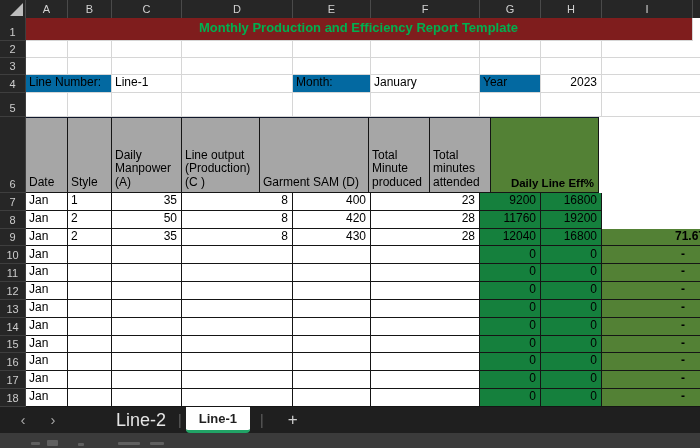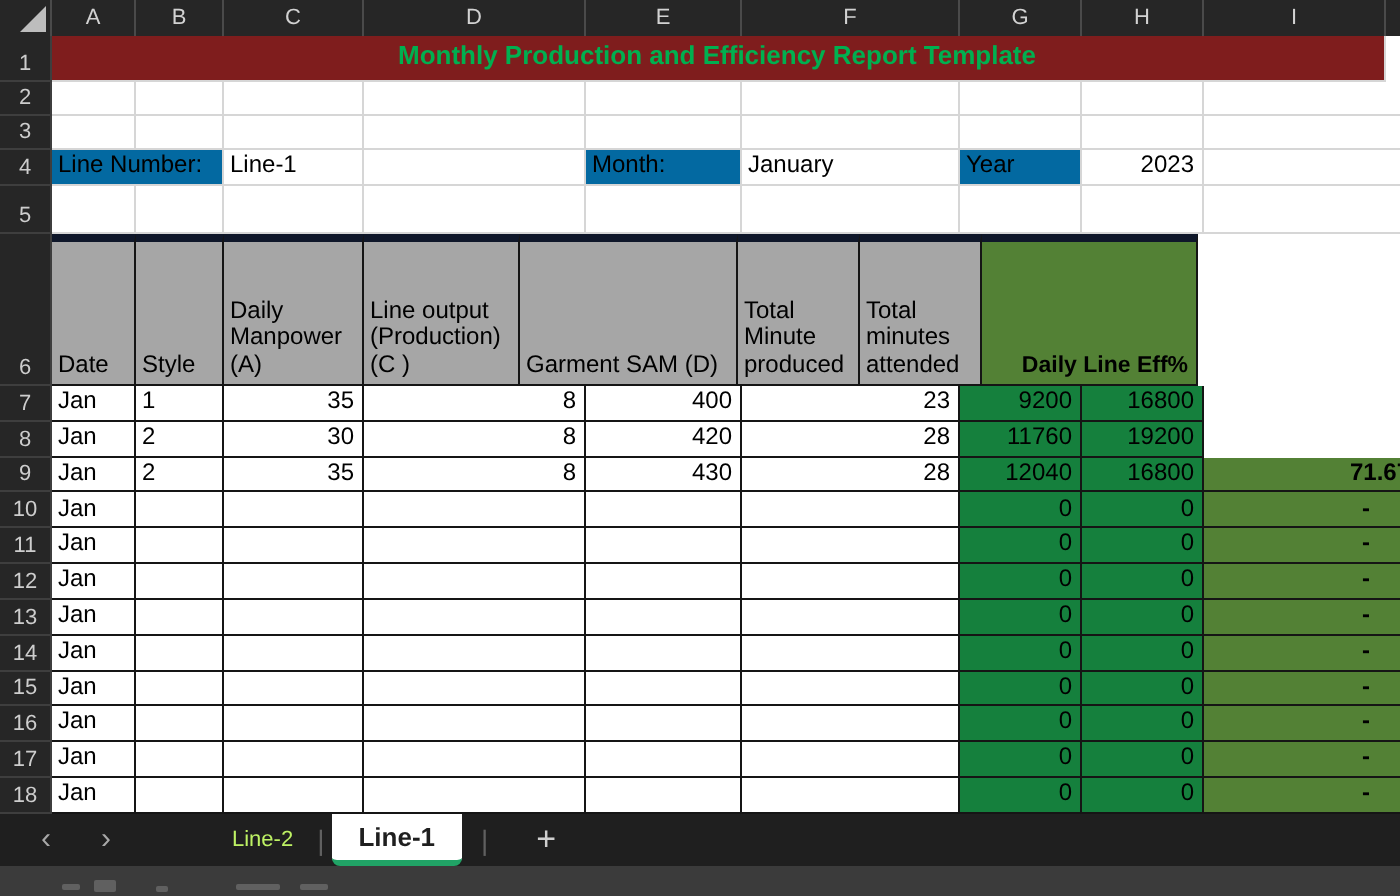--- a/index.html
+++ b/index.html
@@ -28,32 +28,32 @@
   .wab{width:86px}.wtitle{width:667px}
   .h23{height:23px}.h17{height:17px}.h18{height:18px}.h24{height:24px}.h76{height:76px}.hd{height:17.833px}
 
   .title-cell{background:#7f1d1d;justify-content:center;align-items:center;
               font-weight:bold;font-size:13px;color:#00b050;}
   .blue{background:#0369a1;}
   .right{justify-content:flex-end;}
 
   
   .tb{border-right:1px solid #151515;border-bottom:1px solid #151515;}
-  .row-6 .cell{border-top:4px solid #0f172a;}
+  .row-6 .cell{border-top:1px solid #0f172a;}
   .hdr6{background:#a6a6a6;}
   .greenh{background:#538135;font-weight:bold;font-size:11.5px;justify-content:flex-end;}
   .greenc{background:#538135;font-weight:bold;justify-content:flex-end;}
   .bluec{background:#15803d;}
   .dash{padding-right:24px;}
 
   
   .tabbar{height:26px;background:#1f1f1f;display:flex;align-items:center;}
   .nav{width:22px;flex:none;text-align:center;font-size:15px;color:#a8a8a8;line-height:26px;}
   .nav-prev{margin-left:12px}.nav-next{margin-left:8px}
-  .tab-inactive{margin-left:40px;padding:0 12px;font-size:11px;color:#bef264;line-height:26px;}
+  .tab-inactive{margin-left:40px;padding:0 12px;font-size:18px;color:#e5e5e5;line-height:26px;}
   .tabsep{color:#606060;font-size:14px;line-height:26px;}
   .tab-active{margin-left:4px;background:#ffffff;color:#1f1f1f;font-weight:bold;font-size:13px;
               height:26px;display:flex;align-items:center;padding:0 13px;box-sizing:border-box;
               border-bottom:3px solid #21a366;border-radius:0 0 4px 4px;}
   .tabsep2{margin-left:10px;}
   .addtab{margin-left:24px;font-size:17px;color:#cfcfcf;line-height:26px;}
 
   
   .statusbar{height:15px;background:#3b3b3b;position:relative;overflow:hidden;}
   .frag{position:absolute;background:#8d8d8d;opacity:.45;border-radius:1px;}
@@ -166,21 +166,21 @@
         <div class="cell tb hd w3 right">8</div>
         <div class="cell tb hd w4 right">400</div>
         <div class="cell tb hd w5 right">23</div>
         <div class="cell tb hd w6 right bluec">9200</div>
         <div class="cell tb hd w7 right bluec">16800</div>
       </div>
       <div class="row">
         <div class="rh hd">8</div>
         <div class="cell tb hd w0">02-Jan</div>
         <div class="cell tb hd w1">Style-2</div>
-        <div class="cell tb hd w2 right">30</div>
+        <div class="cell tb hd w2 right">50</div>
         <div class="cell tb hd w3 right">8</div>
         <div class="cell tb hd w4 right">420</div>
         <div class="cell tb hd w5 right">28</div>
         <div class="cell tb hd w6 right bluec">11760</div>
         <div class="cell tb hd w7 right bluec">19200</div>
       </div>
       <div class="row">
         <div class="rh hd">9</div>
         <div class="cell tb hd w0">03-Jan</div>
         <div class="cell tb hd w1">Style-2</div>

